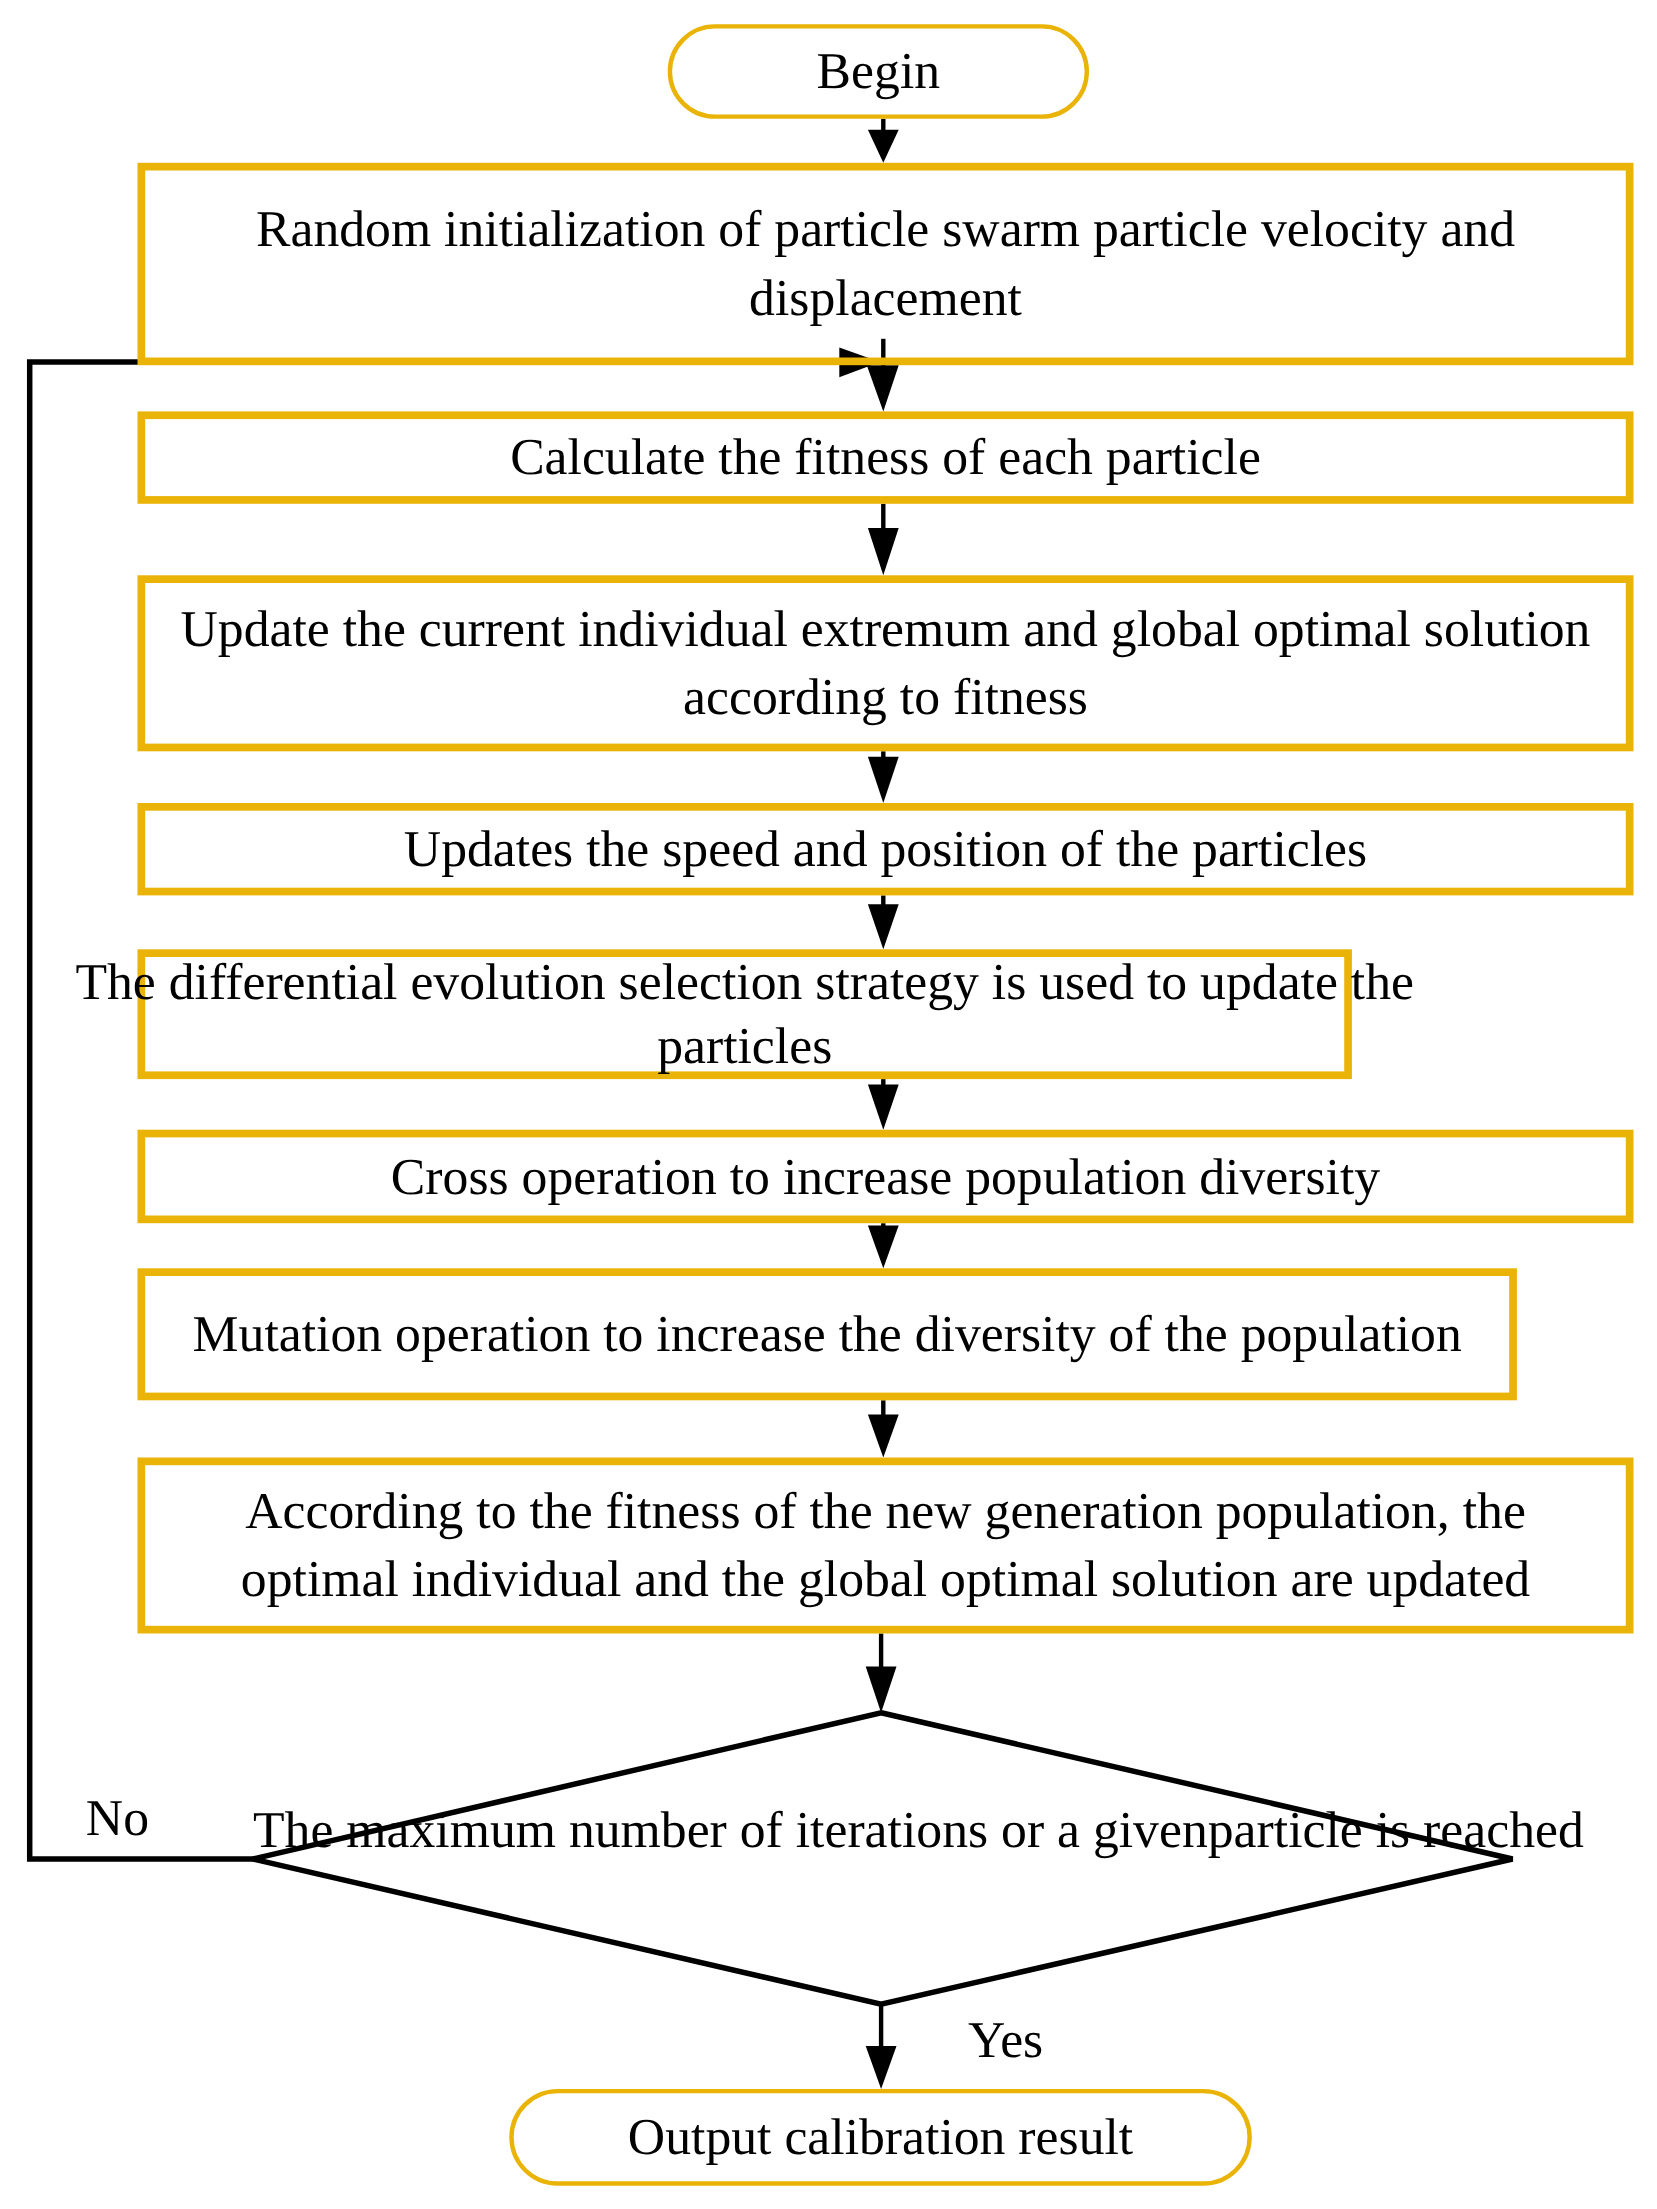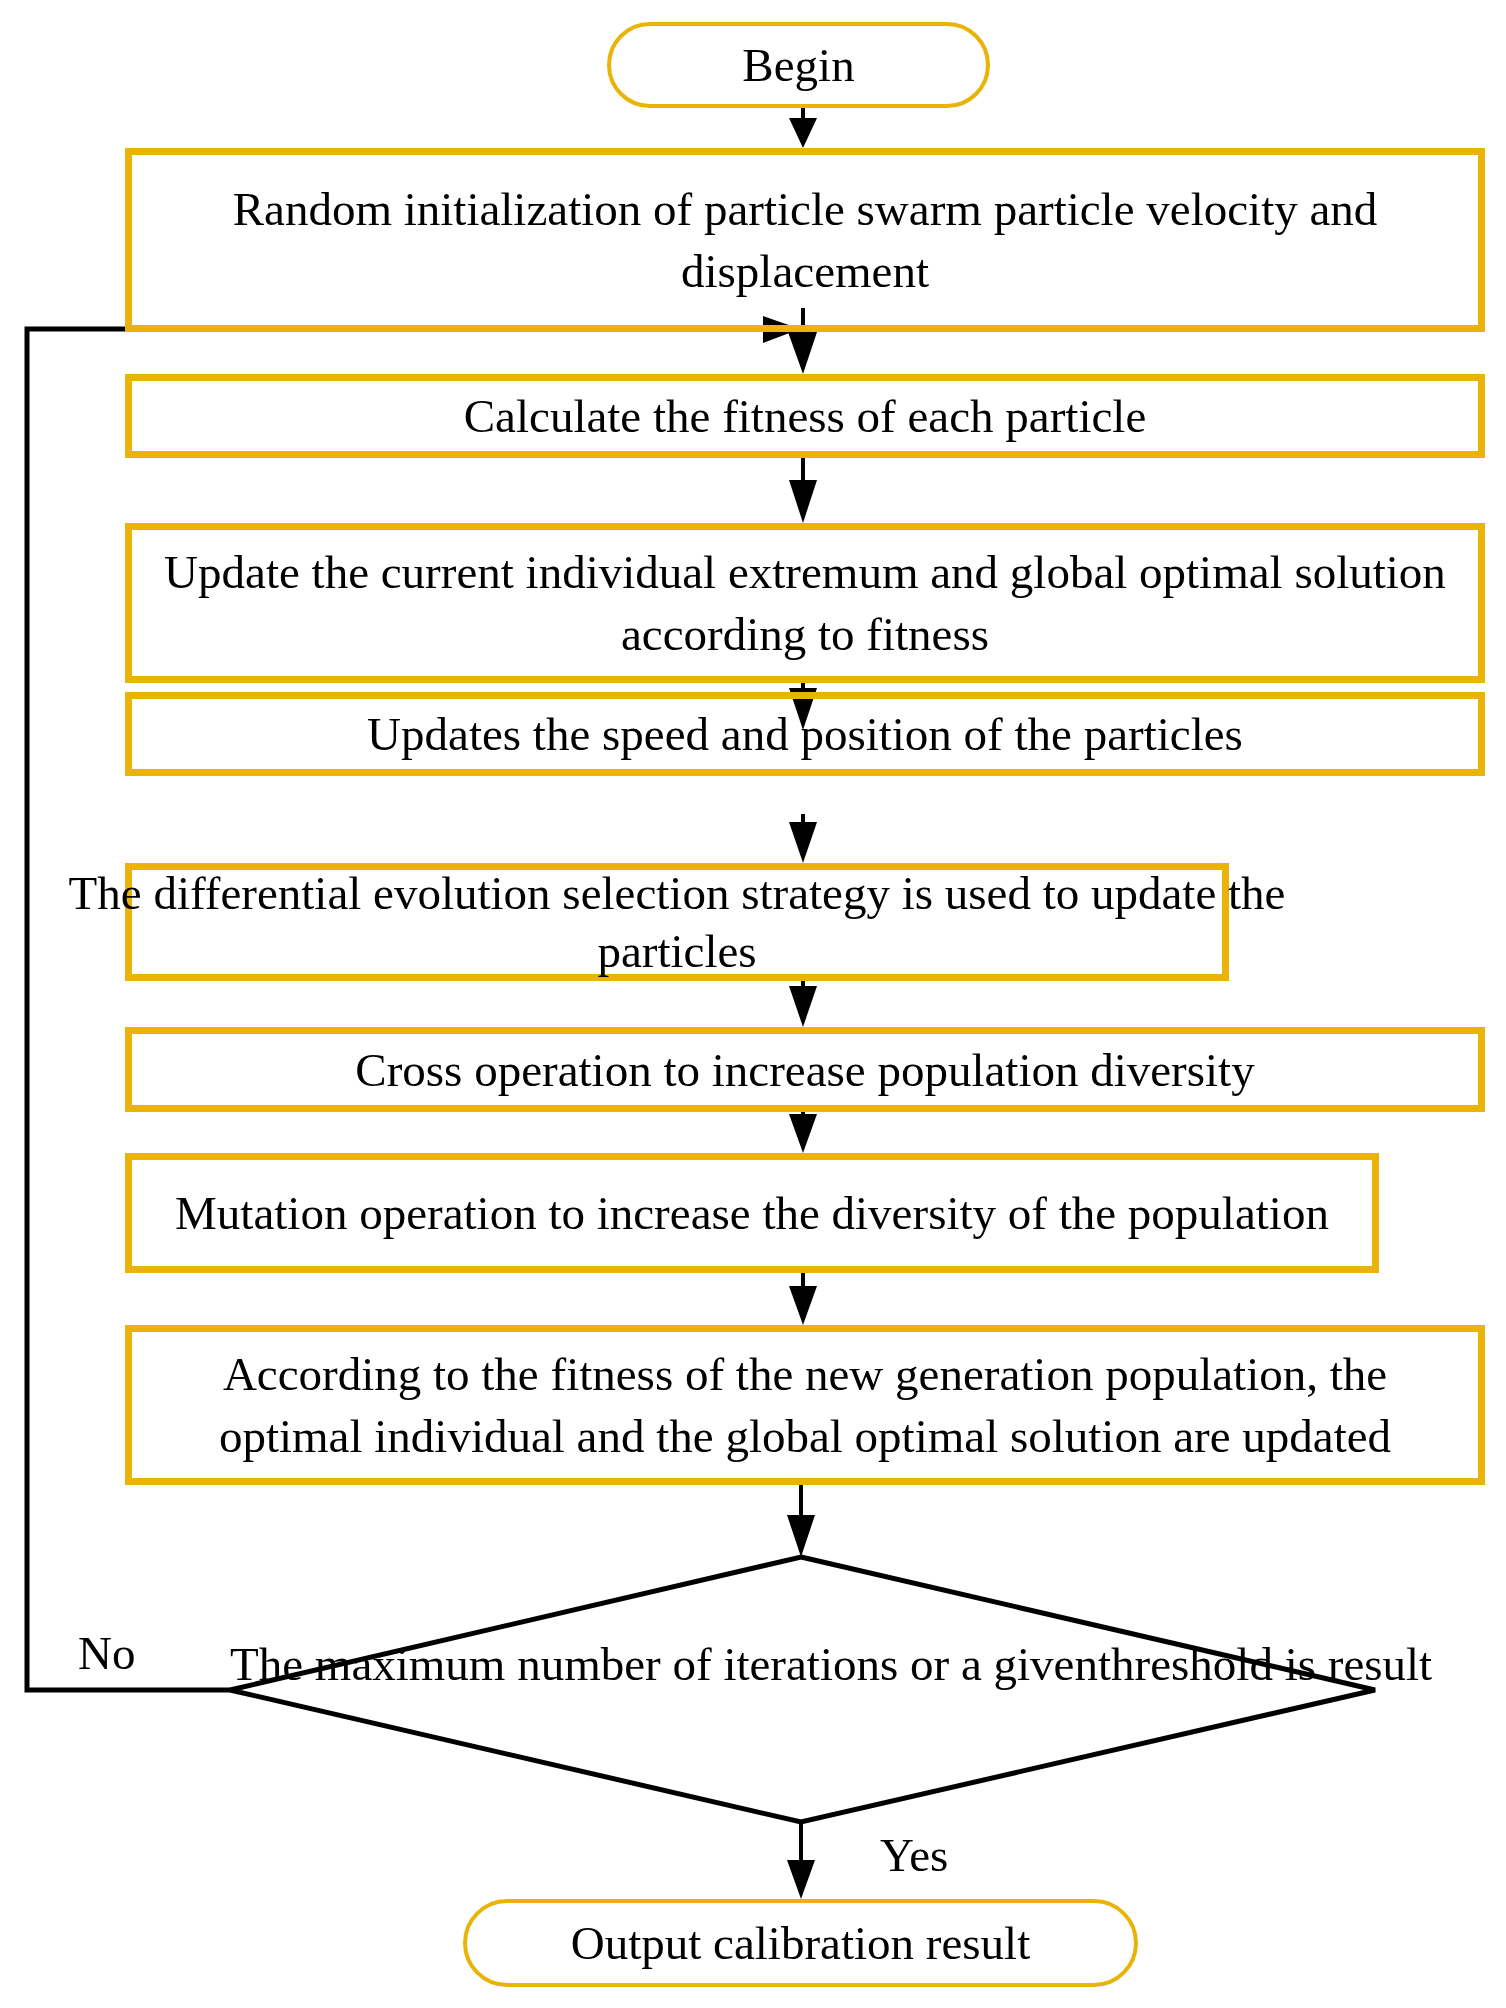--- a/index.html
+++ b/index.html
@@ -91,21 +91,21 @@
 
 <div class="node" style="left:125px; top:374px; width:1360px; height:84px;">
   <span class="line">Calculate the fitness of each particle</span>
 </div>
 
 <div class="node" style="left:125px; top:523px; width:1360px; height:160px;">
   <span class="line">Update the current individual extremum and global optimal solution</span>
   <span class="line">according to fitness</span>
 </div>
 
-<div class="node" style="left:125px; top:692px; width:1360px; height:84px;">
+<div class="node" style="left:125px; top:730px; width:1360px; height:84px;">
   <span class="line">Updates the speed and position of the particles</span>
 </div>
 
 <div class="node tight" style="left:125px; top:863px; width:1104px; height:118px;">
   <span class="line">The differential evolution selection strategy is used to update the</span>
   <span class="line">particles</span>
 </div>
 
 <div class="node" style="left:125px; top:1027px; width:1360px; height:85px;">
   <span class="line">Cross operation to increase population diversity</span>
@@ -115,21 +115,21 @@
   <span class="line">Mutation operation to increase the diversity of the population</span>
 </div>
 
 <div class="node" style="left:125px; top:1325px; width:1360px; height:160px;">
   <span class="line">According to the fitness of the new generation population, the</span>
   <span class="line">optimal individual and the global optimal solution are updated</span>
 </div>
 
 <div class="decision-text">
   <span class="line">The maximum number of iterations or a given</span>
-  <span class="line">threshold is result</span>
+  <span class="line">particle is reached</span>
 </div>
 
 <span class="label" style="left:78px; top:1630px;">No</span>
 <span class="label" style="left:880px; top:1832px;">Yes</span>
 
 <div class="node pill" style="left:463px; top:1899px; width:675px; height:88px;">
   <span class="line">Output calibration result</span>
 </div>
 
 </body></html>

